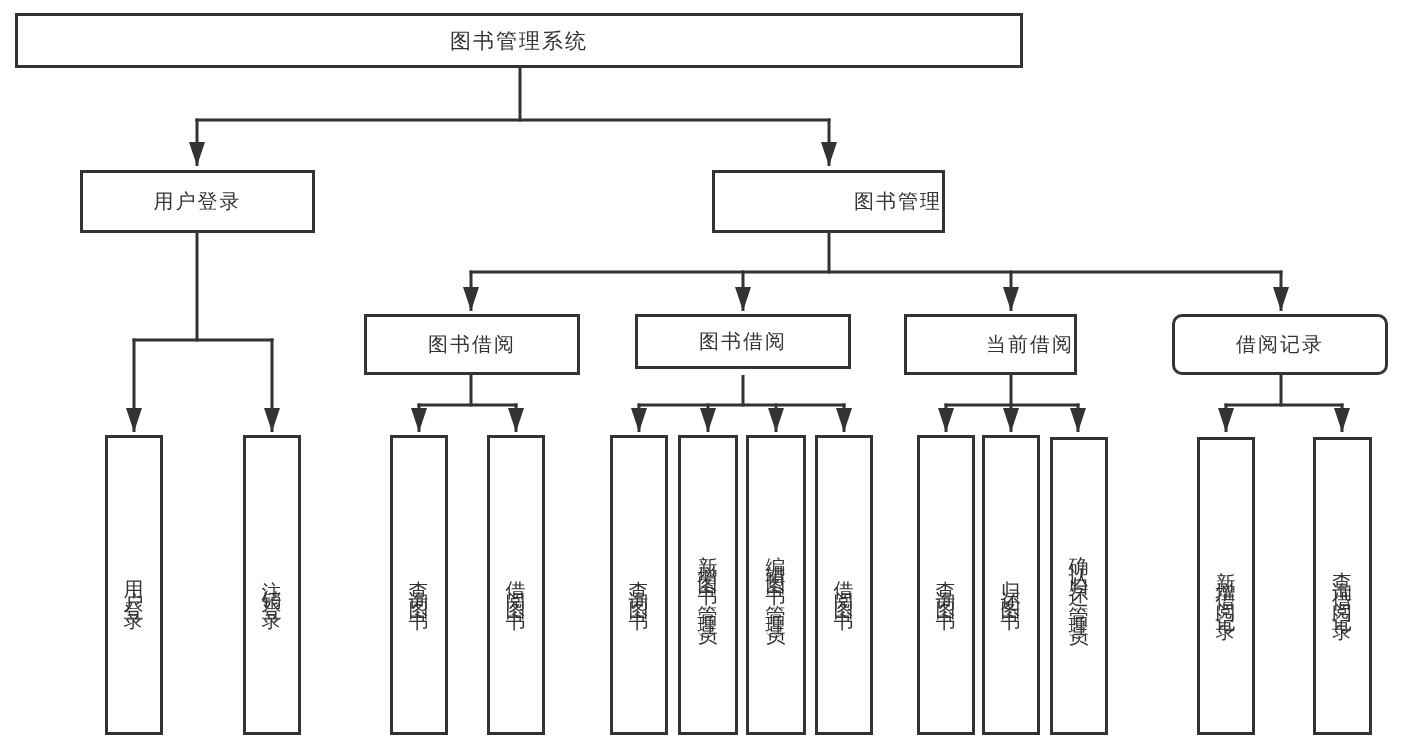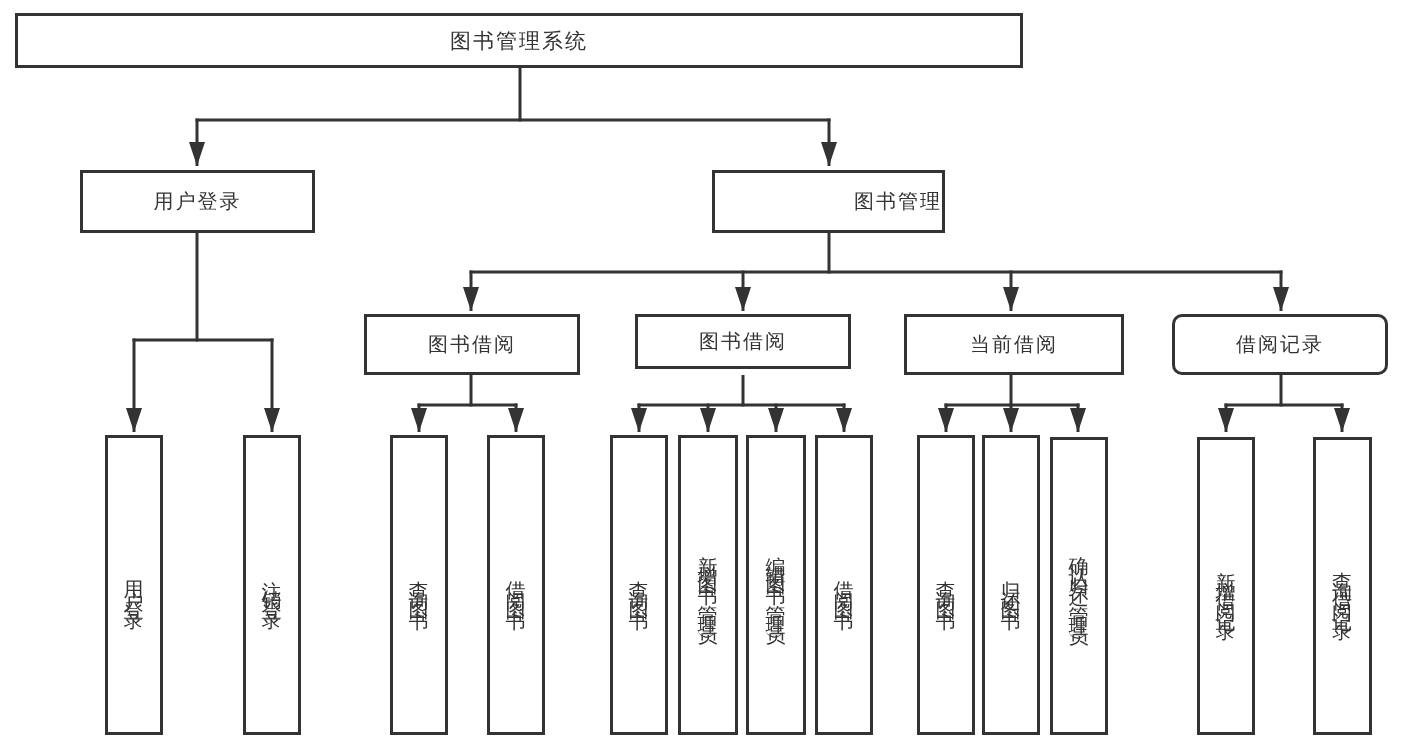--- a/index.html
+++ b/index.html
@@ -111,21 +111,21 @@
   <div class="box hbox" style="left:712px; top:170px; width:233px; height:63px;justify-content:flex-end;">
     <span>图书管理</span>
   </div>
 
   <div class="box hbox" style="left:364px; top:314px; width:216px; height:61px;">
     <span>图书借阅</span>
   </div>
   <div class="box hbox" style="left:635px; top:314px; width:216px; height:55px;">
     <span>图书借阅</span>
   </div>
-  <div class="box hbox" style="left:904px; top:314px; width:220px; height:61px;">
+  <div class="box hbox" style="left:904px; top:314px; width:173px; height:61px;justify-content:flex-end;">
     <span>当前借阅</span>
   </div>
   <div class="box hbox" style="left:1172px; top:314px; width:216px; height:61px;border-radius:10px;">
     <span>借阅记录</span>
   </div>
 
   <div class="box vbox" style="left:105px; top:435px; width:58px; height:300px;">
     <span>用户登录</span>
   </div>
   <div class="box vbox" style="left:243px; top:435px; width:58px; height:300px;">

